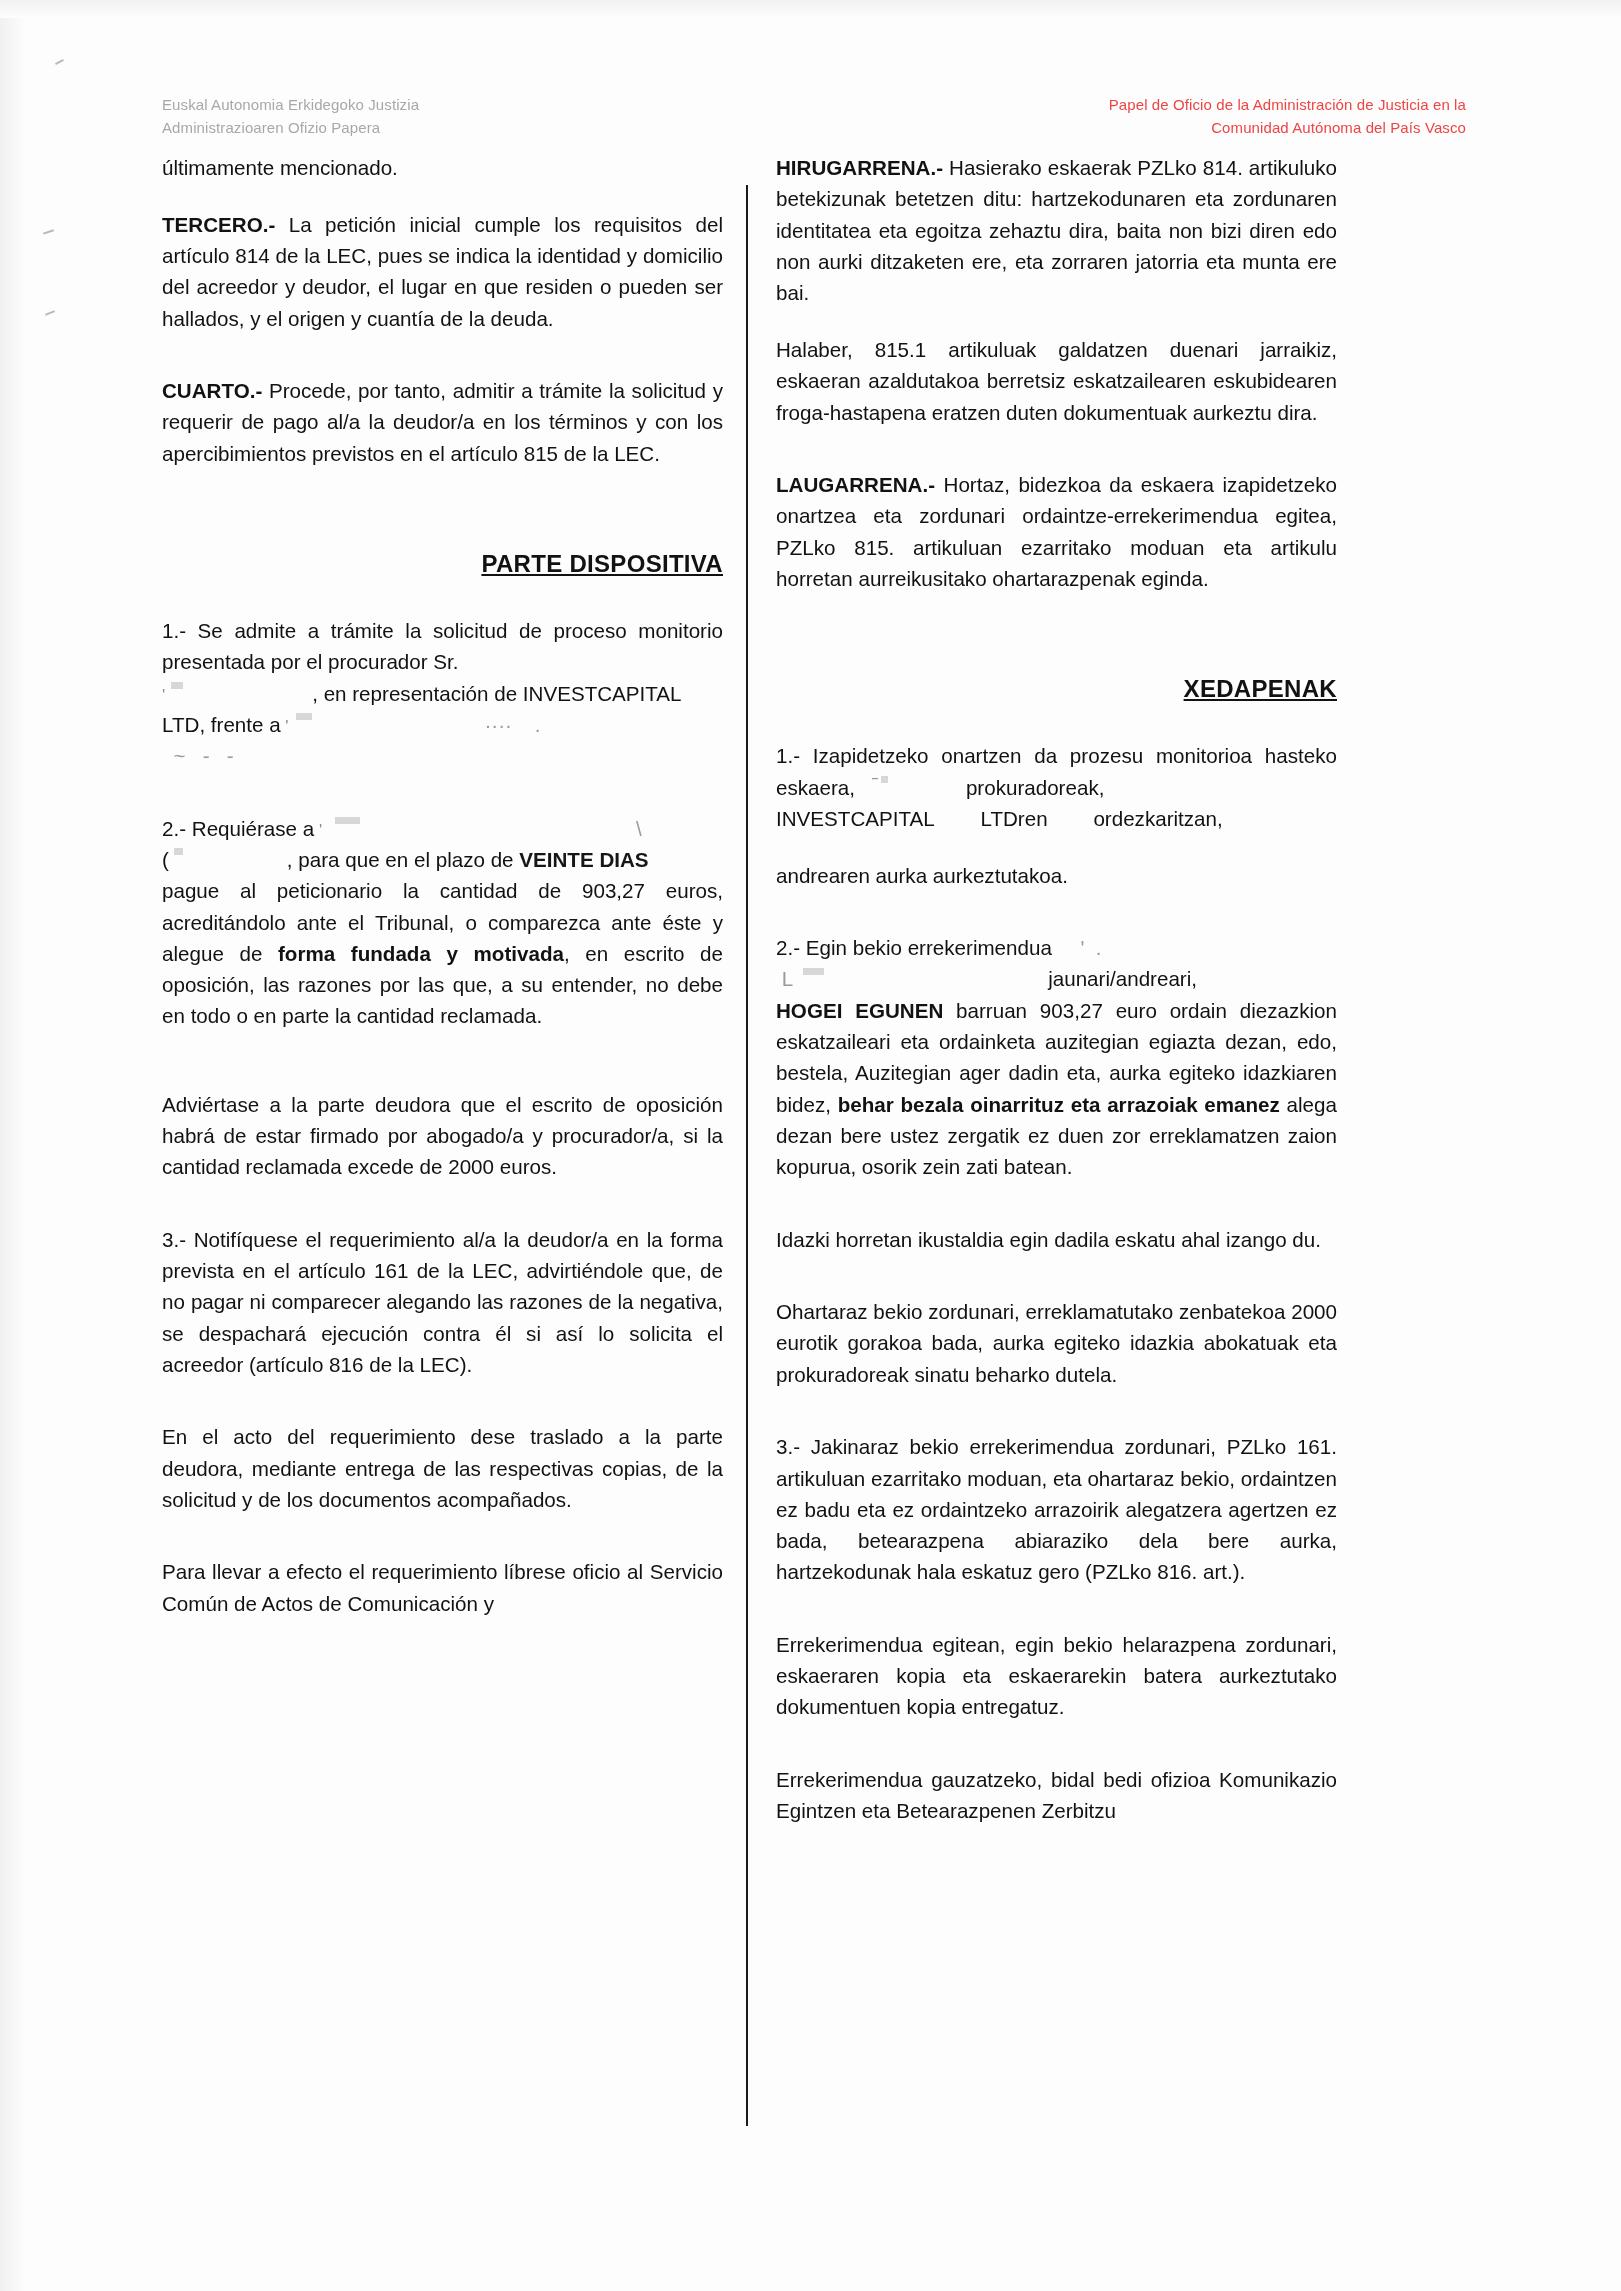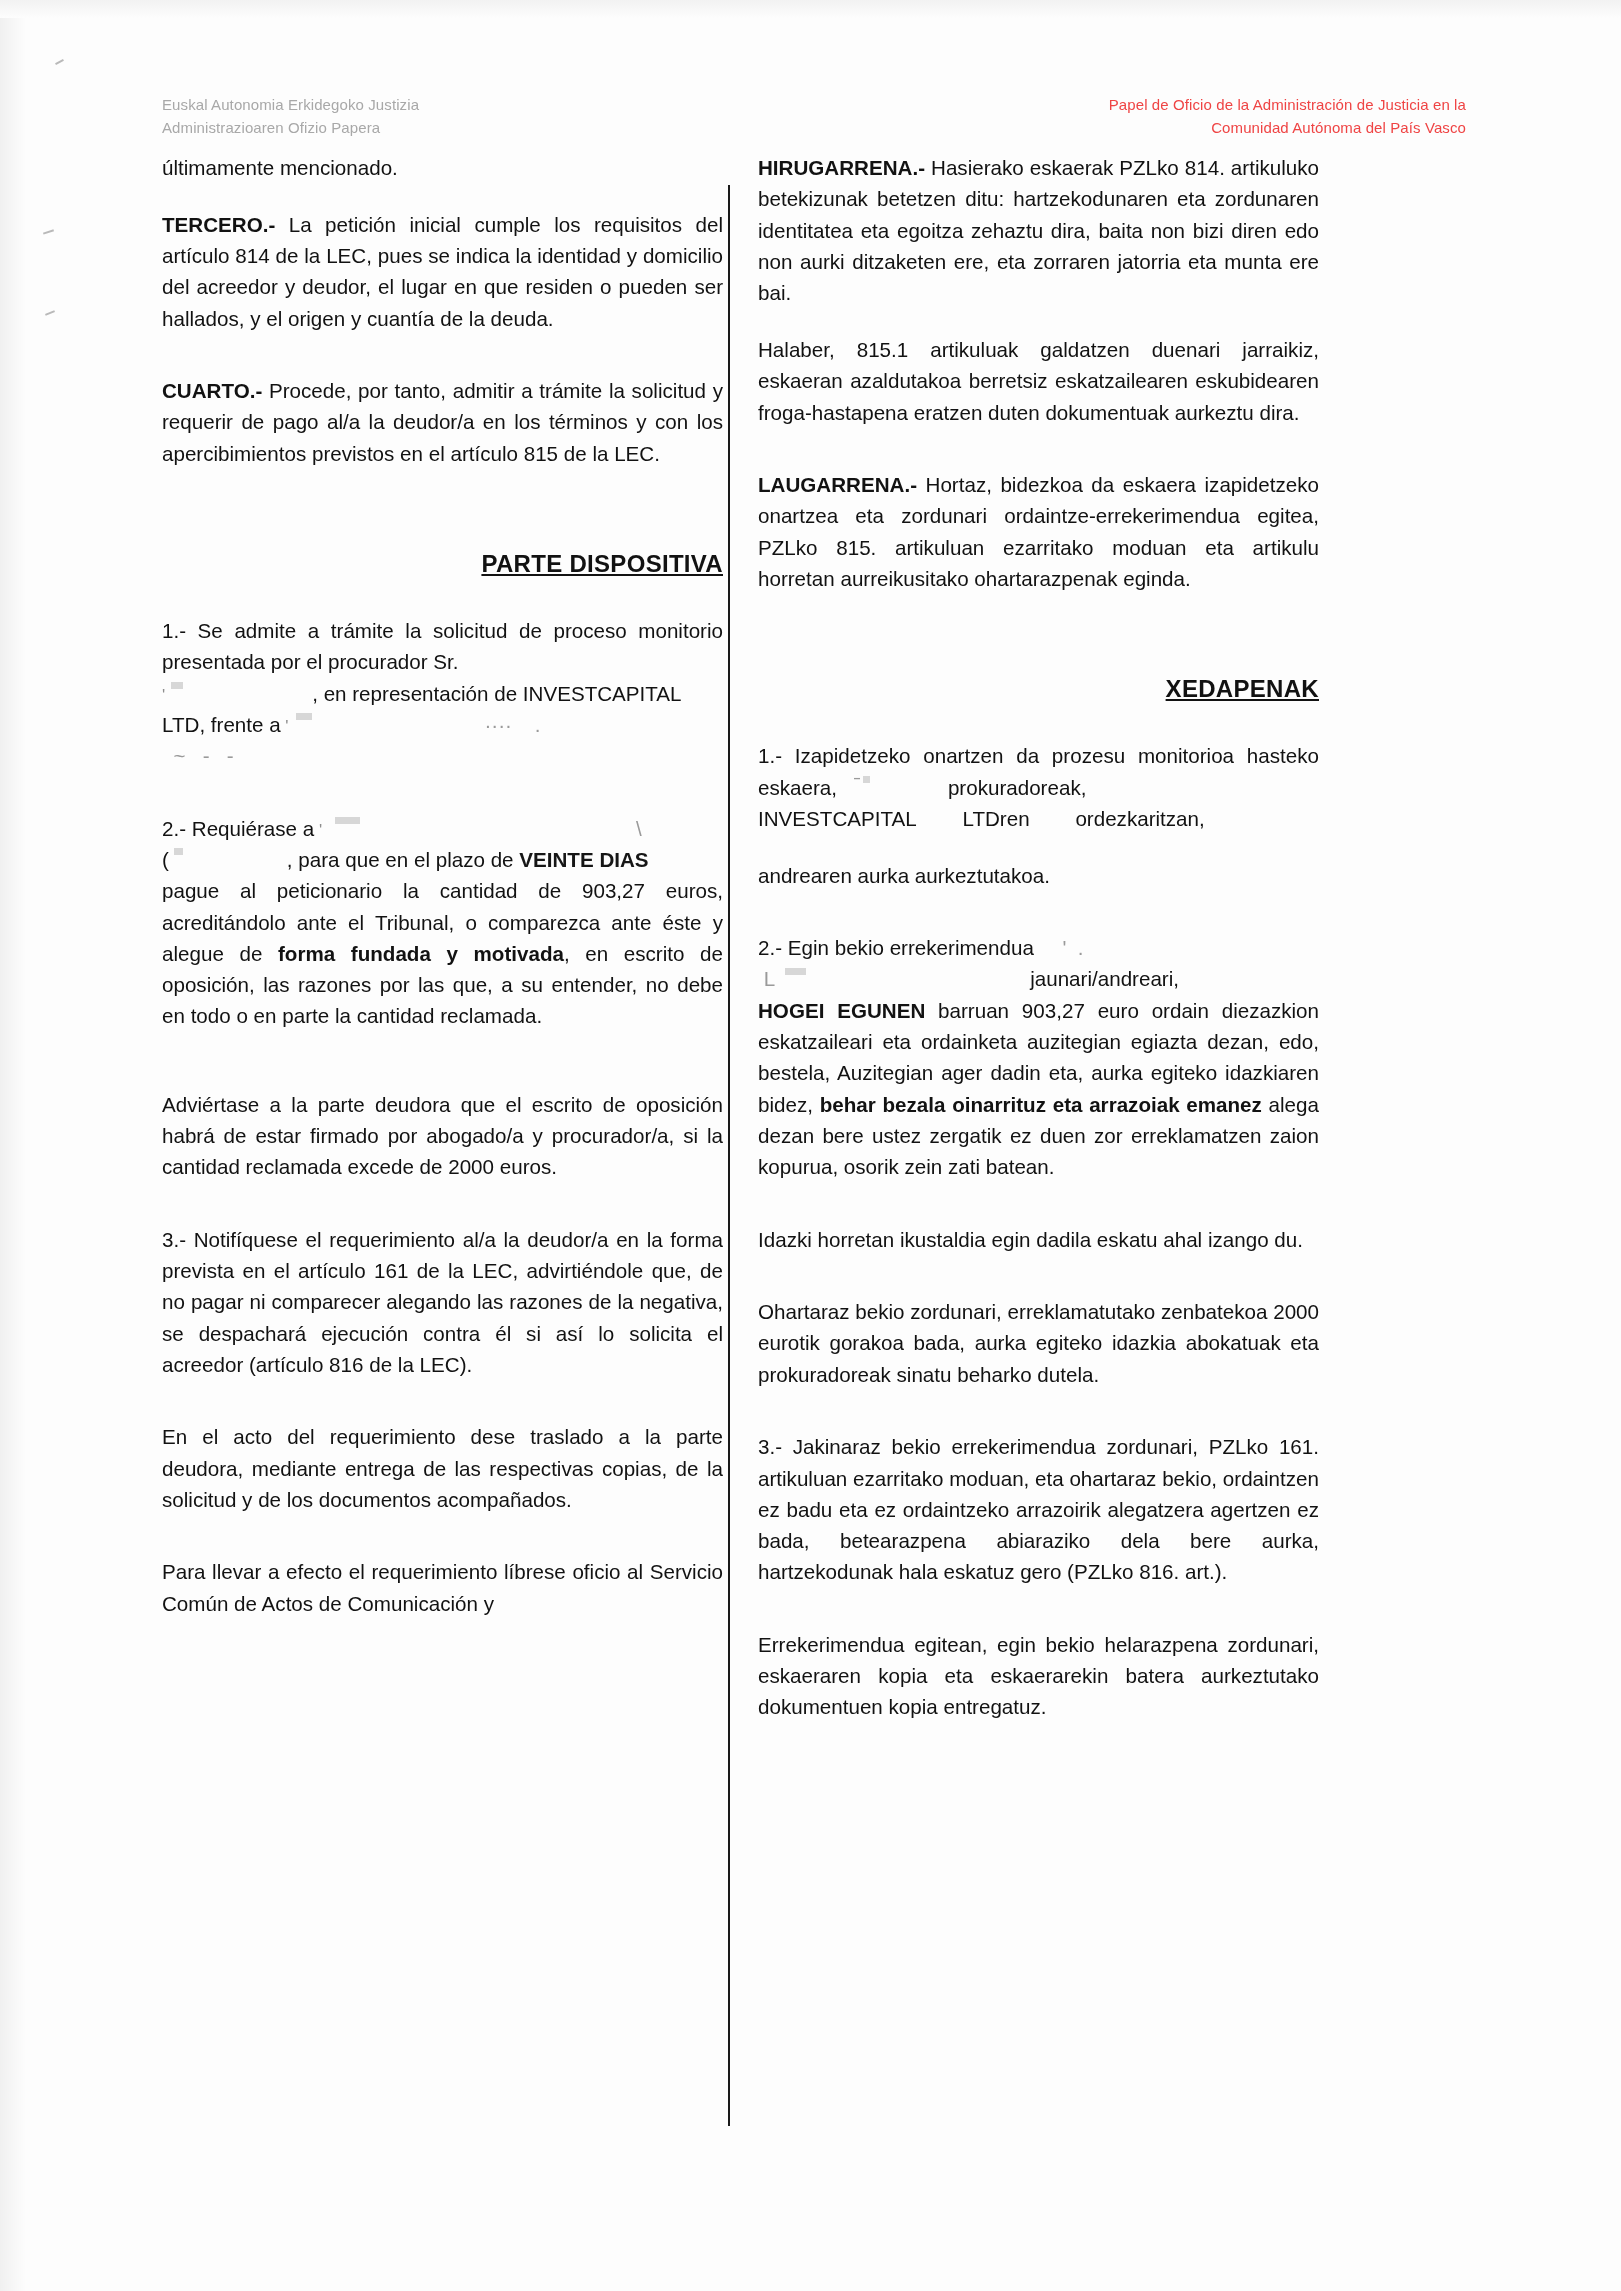--- a/index.html
+++ b/index.html
@@ -76,21 +76,21 @@
     display: flex;
     align-items: stretch;
   }
   .col {
     width: 561px;
     font-size: 20.6px;
     line-height: 1.52;
     text-align: justify;
     color: #121212;
   }
-  .col-left { padding-right: 5px; }
+  .col-left { padding-right: 23px; }
   .col-right { padding-left: 28px; }
 
   .divider {
     width: 0;
     border-left: 2px solid #1a1a1a;
     margin: 33px 0 0 0;
     align-self: stretch;
     flex: 0 0 auto;
     min-height: 1941px;
   }
@@ -243,16 +243,17 @@
       <div class="spacer-sm"></div>
 
       <p class="para">3.- Jakinaraz bekio errekerimendua zordunari, PZLko 161. artikuluan ezarritako moduan, eta ohartaraz bekio, ordaintzen ez badu eta ez ordaintzeko arrazoirik alegatzera agertzen ez bada, betearazpena abiaraziko dela bere aurka, hartzekodunak hala eskatuz gero (PZLko 816. art.).</p>
 
       <div class="spacer-sm"></div>
 
       <p class="para">Errekerimendua egitean, egin bekio helarazpena zordunari, eskaeraren kopia eta eskaerarekin batera aurkeztutako dokumentuen kopia entregatuz.</p>
 
       <div class="spacer-sm"></div>
 
+      <p class="para">Errekerimendua gauzatzeko, bidal bedi ofizioa Komunikazio Egintzen eta Betearazpenen Zerbitzu</p>
     </div>
   </div>
 </div>
 
 
 </body></html>

